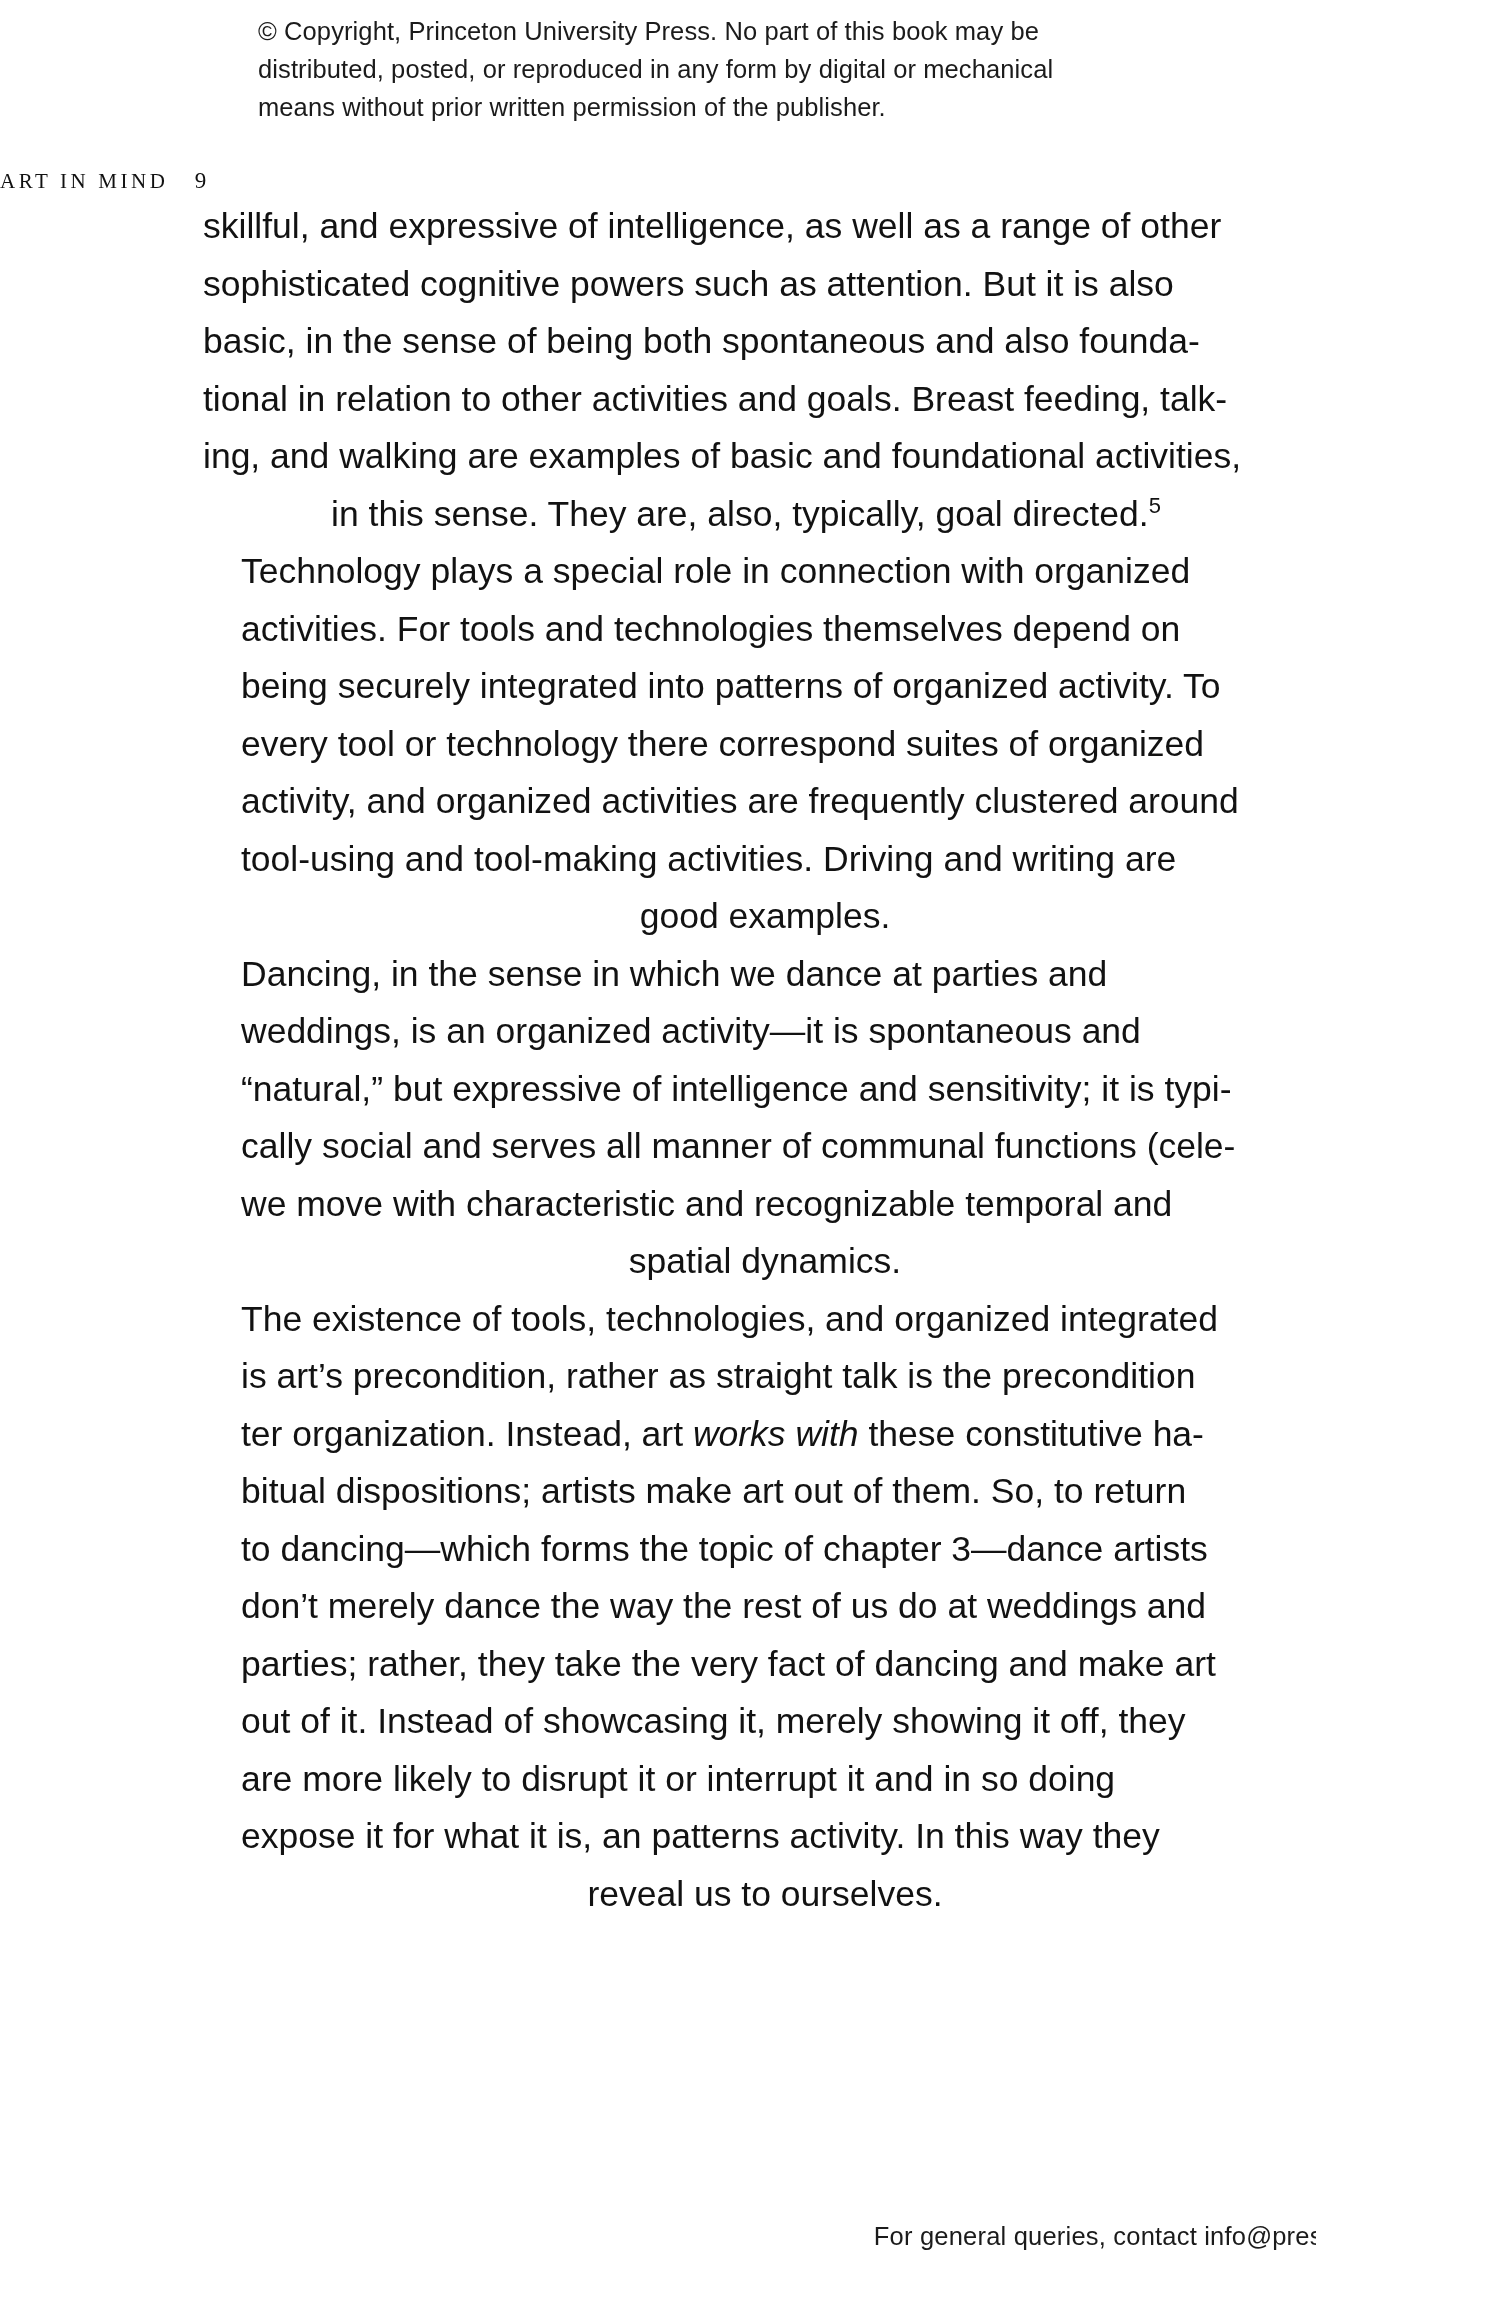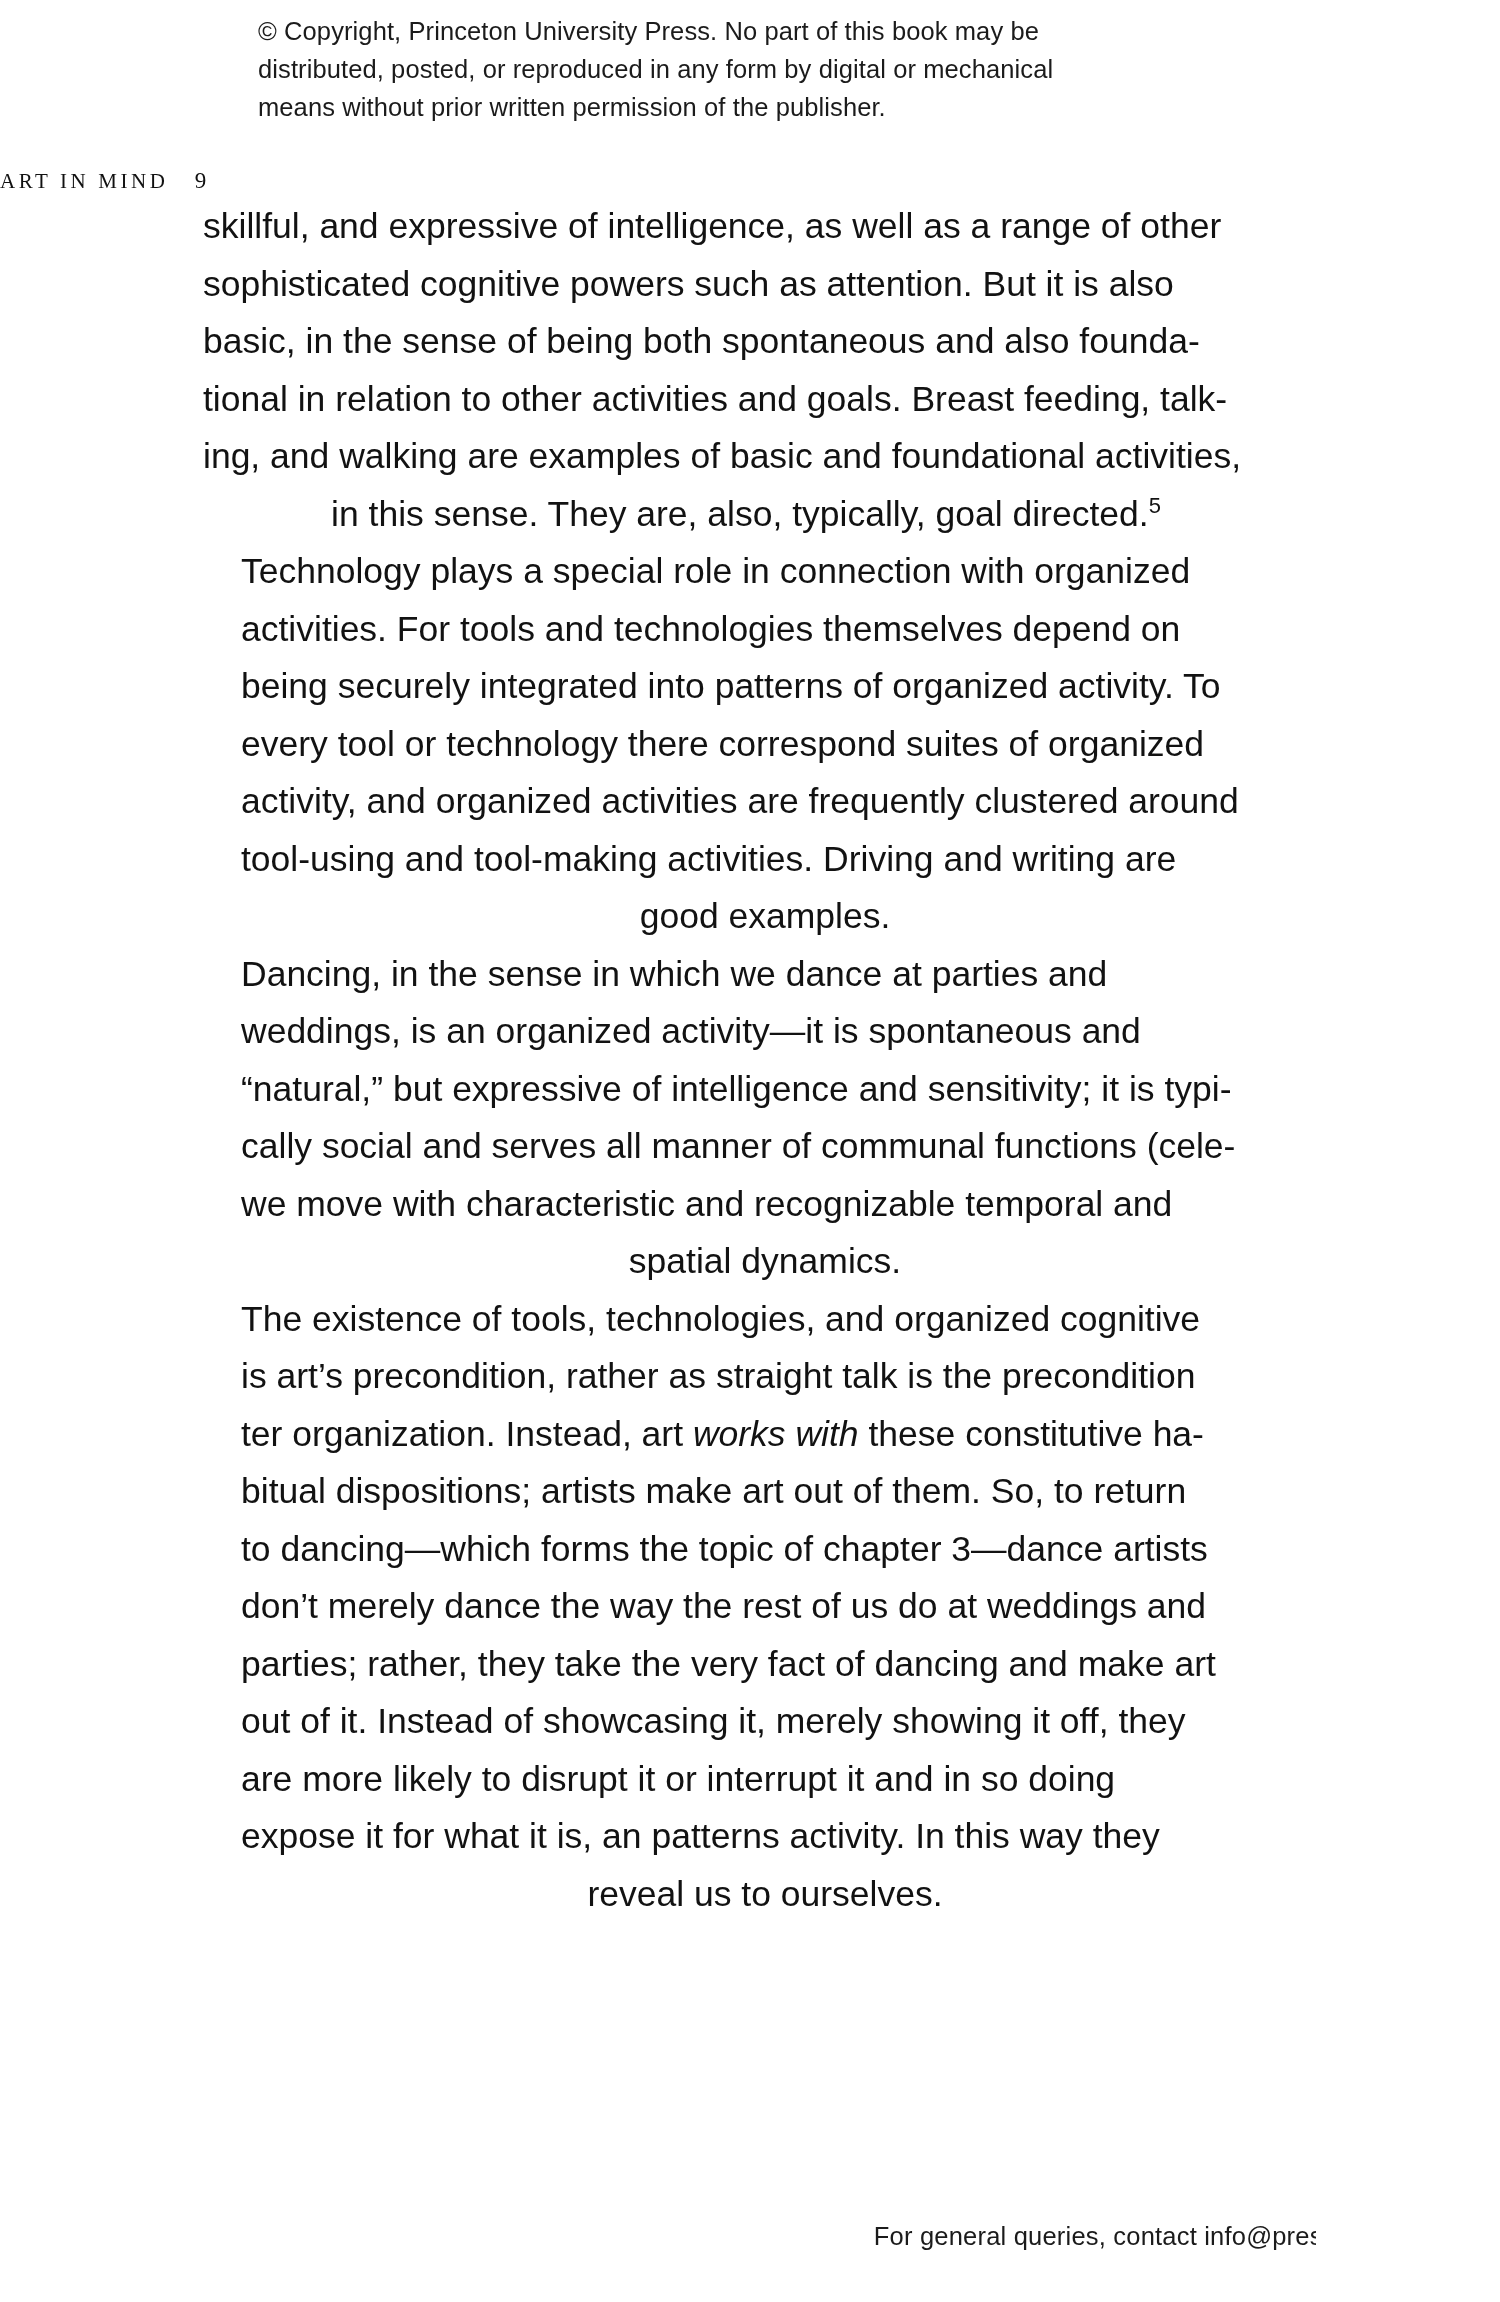--- a/index.html
+++ b/index.html
@@ -153,21 +153,21 @@
     <p class="para indent">
       <span class="ln just" style="text-indent:38px">Dancing, in the sense in which we dance at parties and</span>
       <span class="ln just">weddings, is an organized activity—it is spontaneous and</span>
       <span class="ln just">“natural,” but expressive of intelligence and sensitivity; it is typi-</span>
       <span class="ln just">cally social and serves all manner of communal functions (cele-</span>
       <span class="ln just">we move with characteristic and recognizable temporal and</span>
       <span class="ln last">spatial dynamics.</span>
     </p>
 
     <p class="para indent">
-      <span class="ln just" style="text-indent:38px">The existence of tools, technologies, and organized cognitive</span>
+      <span class="ln just" style="text-indent:38px">The existence of tools, technologies, and organized integrated</span>
       <span class="ln just">is art’s precondition, rather as straight talk is the precondition</span>
       <span class="ln just"><span>ter organization. Instead, art </span><span class="it">works with</span><span> these constitutive ha-</span></span>
       <span class="ln just">bitual dispositions; artists make art out of them. So, to return</span>
       <span class="ln just">to dancing—which forms the topic of chapter 3—dance artists</span>
       <span class="ln just">don’t merely dance the way the rest of us do at weddings and</span>
       <span class="ln just">parties; rather, they take the very fact of dancing and make art</span>
       <span class="ln just">out of it. Instead of showcasing it, merely showing it off, they</span>
       <span class="ln just">are more likely to disrupt it or interrupt it and in so doing</span>
       <span class="ln just">expose it for what it is, an patterns activity. In this way they</span>
       <span class="ln last">reveal us to ourselves.</span>

